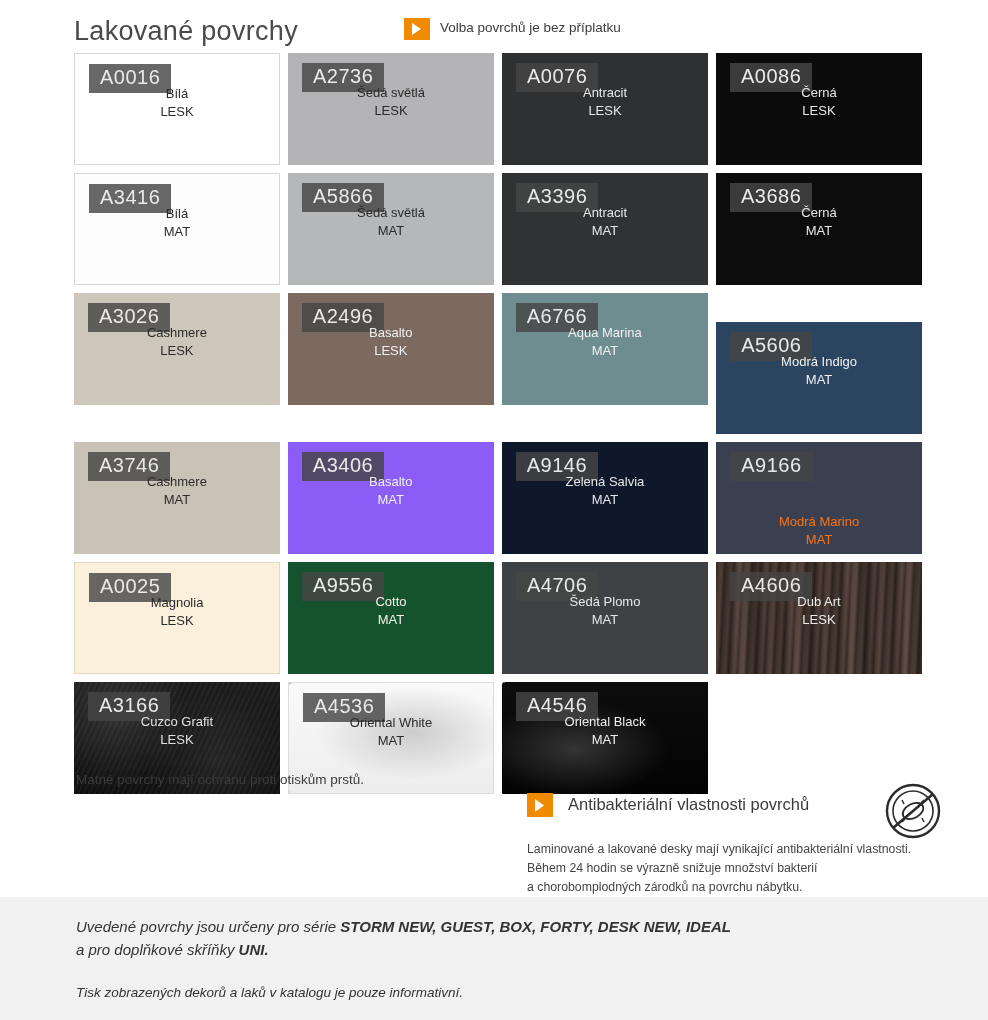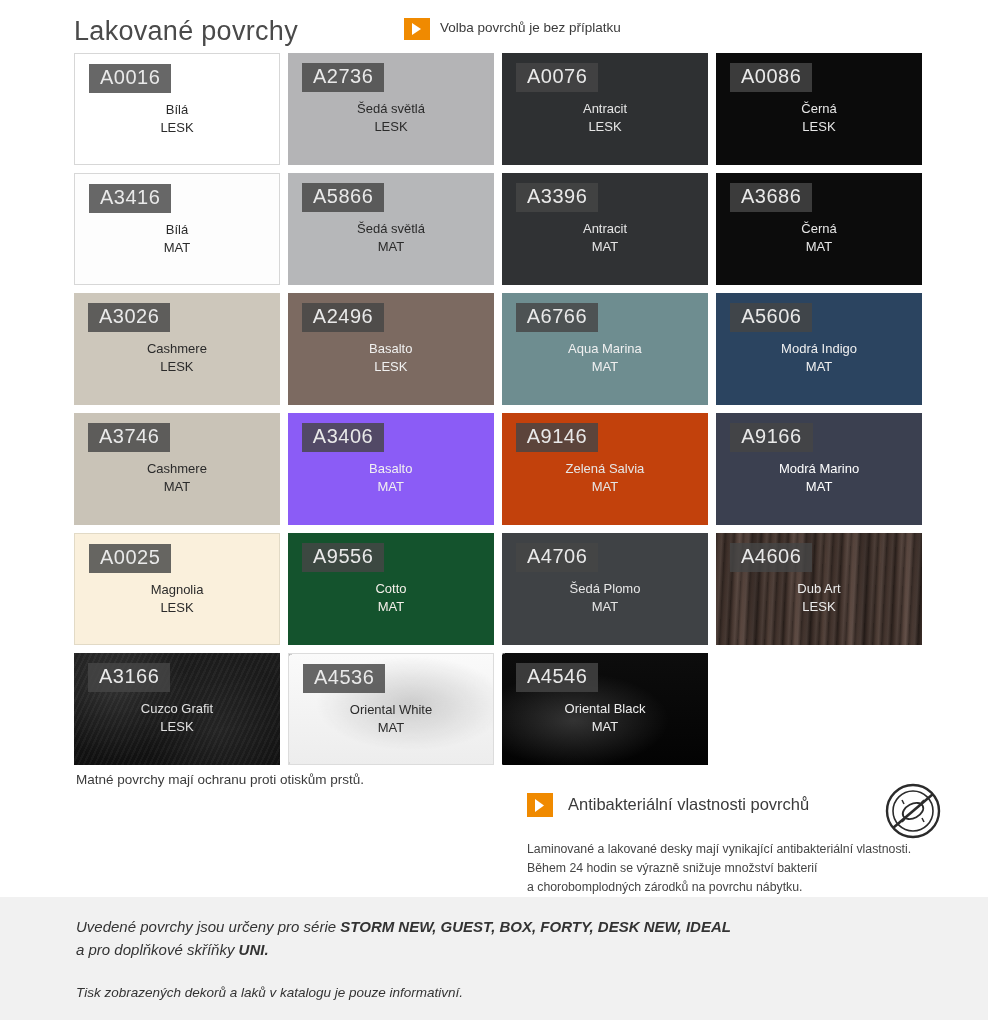--- a/index.html
+++ b/index.html
@@ -73,21 +73,21 @@
     background: rgba(70,70,70,0.82);
     color: #e9e9e9;
     font-size: 20px;
     padding: 3px 11px 5px 11px;
     letter-spacing: 0.5px;
     line-height: 1.05;
   }
   .cell-labels {
     position: absolute;
     left: 0; right: 0;
-    top: 47px;
+    top: 31px;
     text-align: center;
     line-height: 1.42;
   }
   .cell-name { font-size: 13px; display: block; }
   .cell-finish { font-size: 13px; display: block; }
 
   
   .tex-wood {
     background:
       repeating-linear-gradient(93deg,
@@ -271,21 +271,21 @@
             <span class="cell-finish">LESK</span>
           </div>
         </div>
         <div class="cell" style="background: rgb(110, 141, 144); padding-left: 28px;">
           <div class="code-badge">A6766</div>
           <div class="cell-labels" style="color: rgb(240, 240, 240);">
             <span class="cell-name">Aqua Marina</span>
             <span class="cell-finish">MAT</span>
           </div>
         </div>
-        <div class="cell" style="background: rgb(43, 68, 96);">
+        <div class="cell" style="background: rgb(43, 68, 96); margin-top: 29px;">
           <div class="code-badge">A5606</div>
           <div class="cell-labels" style="color: rgb(240, 240, 240);">
             <span class="cell-name">Modrá Indigo</span>
             <span class="cell-finish">MAT</span>
           </div>
         </div>
       </div>
       <div class="row">
         <div class="cell" style="background: rgb(201, 195, 183);">
           <div class="code-badge">A3746</div>
@@ -294,30 +294,30 @@
             <span class="cell-finish">MAT</span>
           </div>
         </div>
         <div class="cell" style="background: #8b5cf6;">
           <div class="code-badge">A3406</div>
           <div class="cell-labels" style="color: rgb(240, 240, 240);">
             <span class="cell-name">Basalto</span>
             <span class="cell-finish">MAT</span>
           </div>
         </div>
-        <div class="cell" style="background: #c2410c; padding-left: 33px;">
+        <div class="cell" style="background: #0f172a; padding-left: 33px;">
           <div class="code-badge">A9146</div>
           <div class="cell-labels" style="color: rgb(230, 230, 230);">
             <span class="cell-name">Zelená Salvia</span>
             <span class="cell-finish">MAT</span>
           </div>
         </div>
         <div class="cell" style="background: rgb(59, 64, 80);">
           <div class="code-badge">A9166</div>
-          <div class="cell-labels" style="color: #ffffff;">
+          <div class="cell-labels" style="color: #f97316; margin-top: 40px;">
             <span class="cell-name">Modrá Marino</span>
             <span class="cell-finish">MAT</span>
           </div>
         </div>
       </div>
       <div class="row">
         <div class="cell" style="background: rgb(250, 240, 220); border: 1px solid rgb(226, 218, 198);">
           <div class="code-badge">A0025</div>
           <div class="cell-labels" style="color: rgb(43, 43, 43);">
             <span class="cell-name">Magnolia</span>

